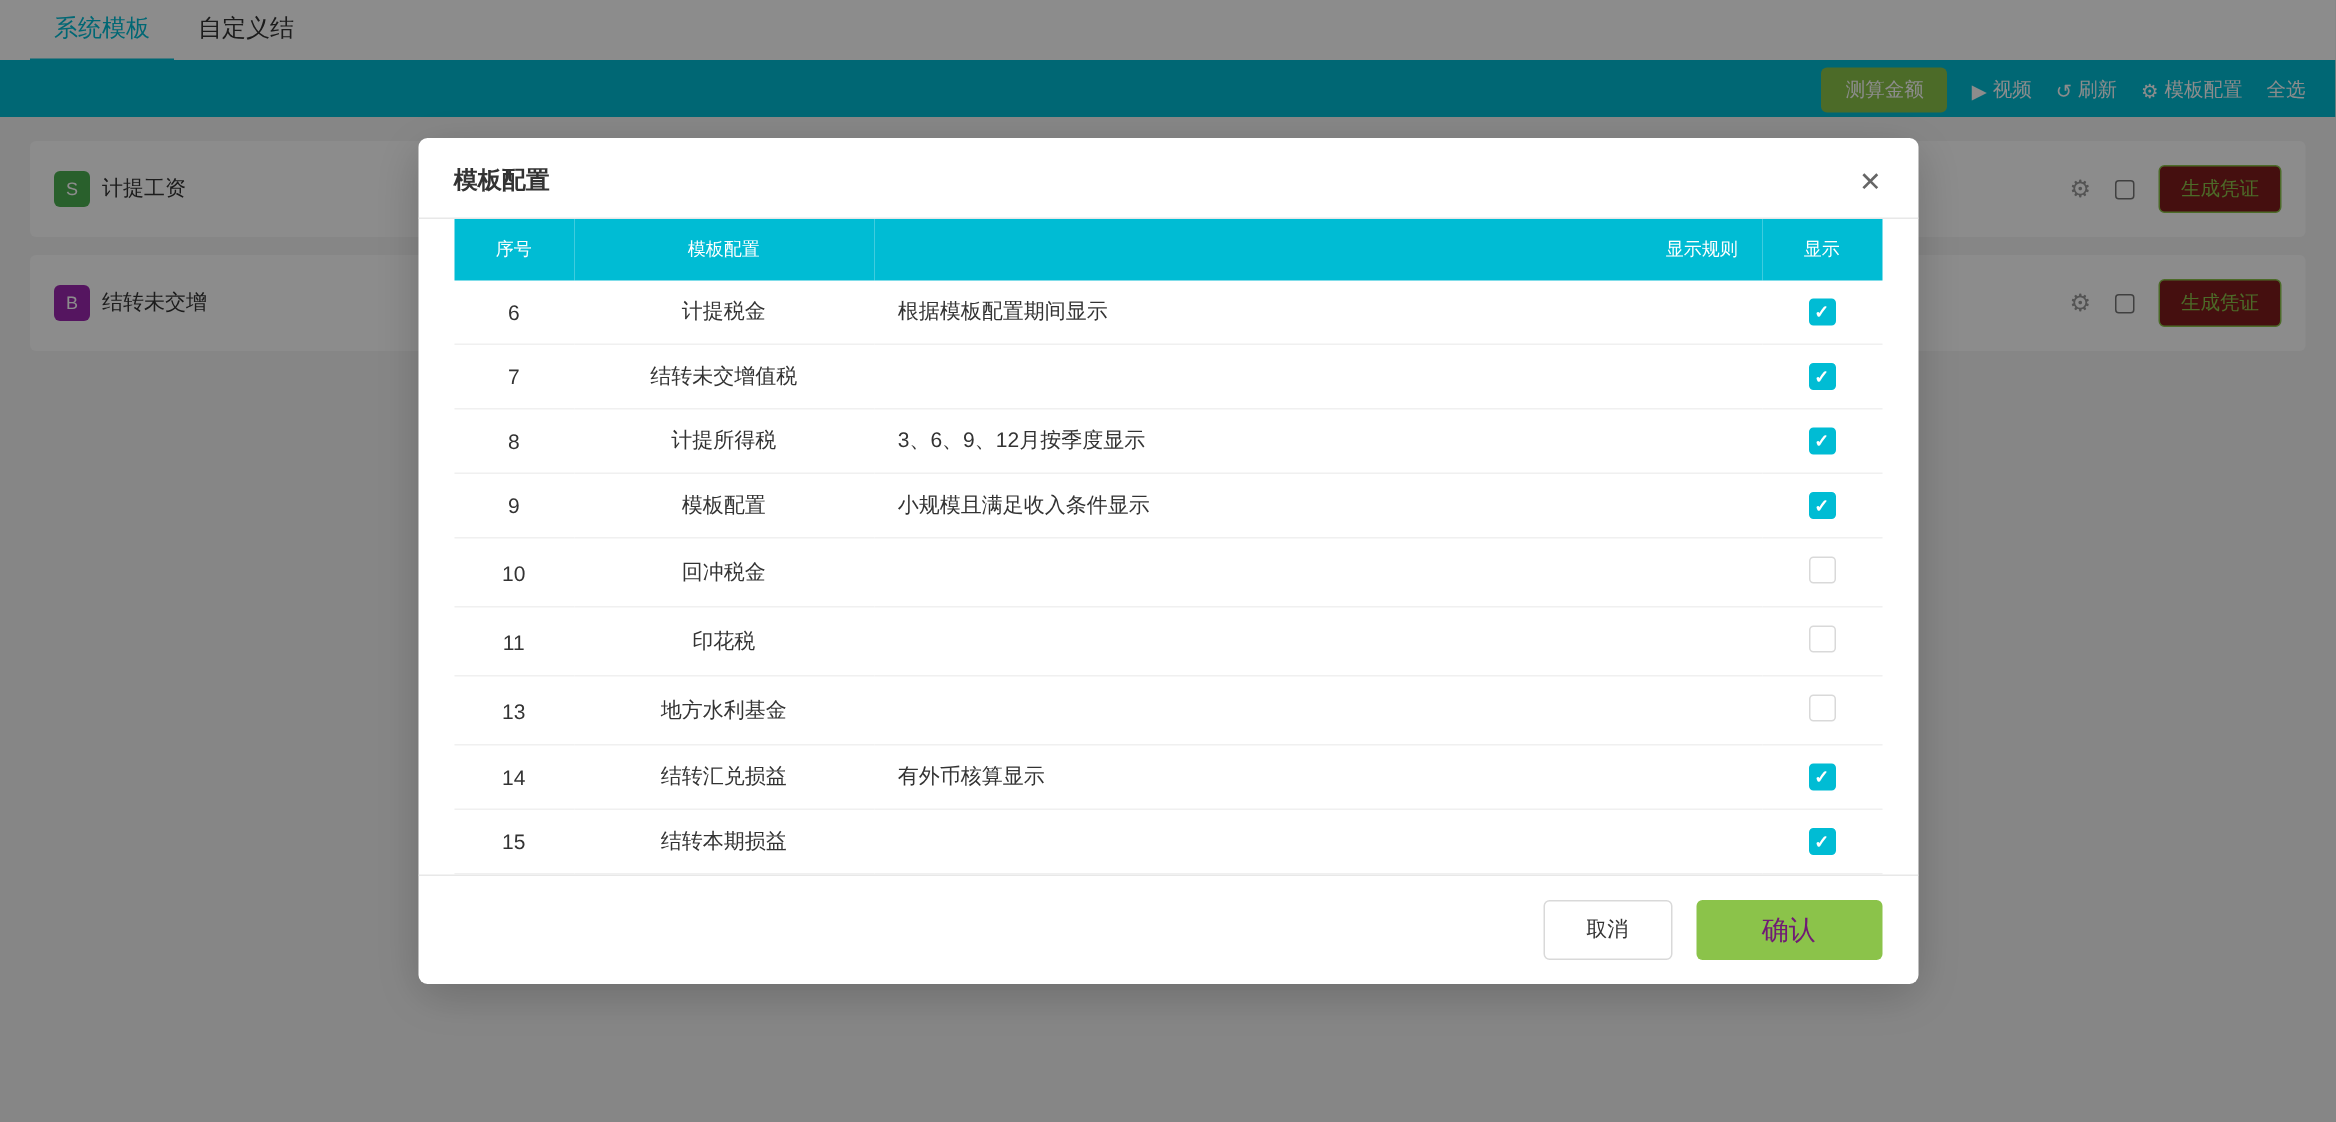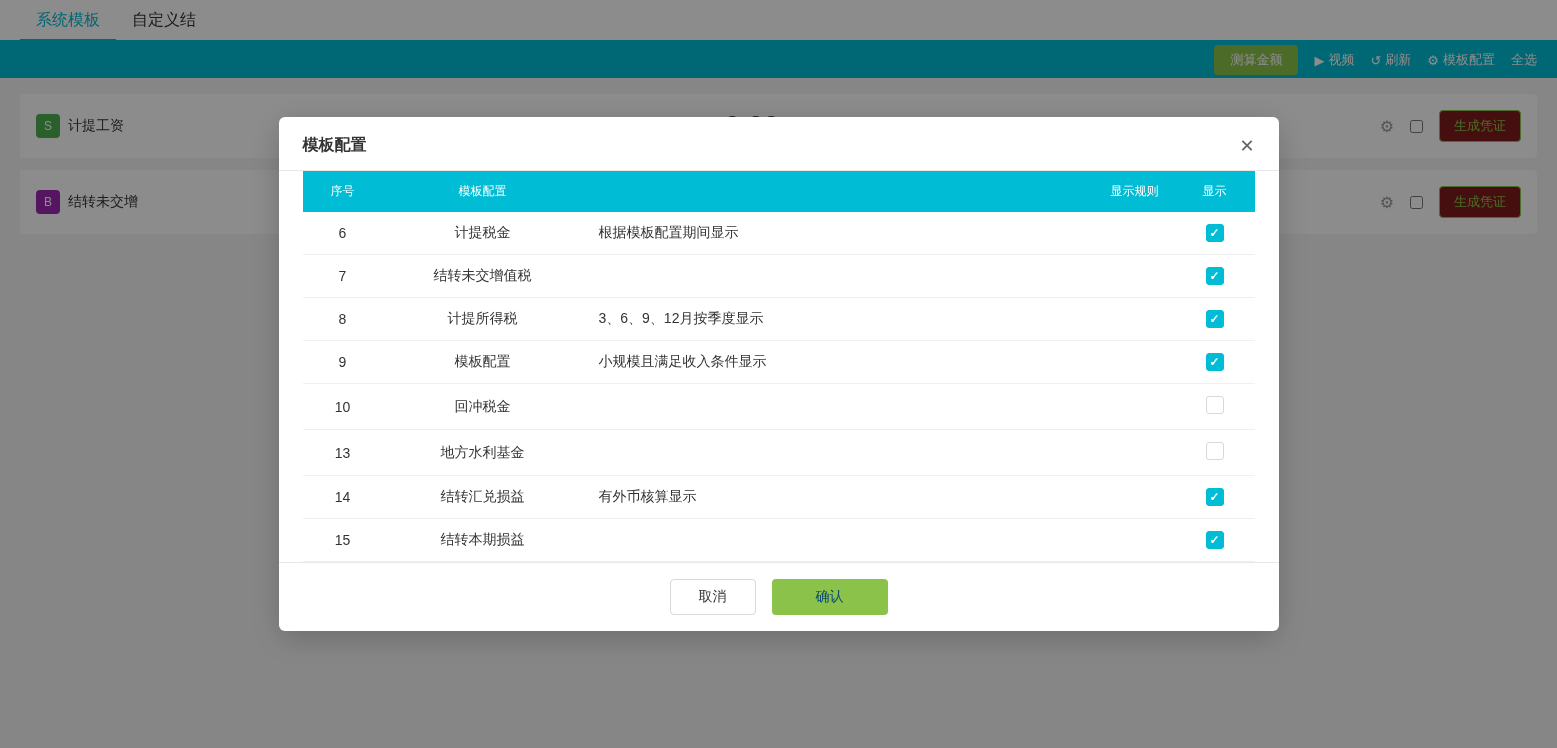--- a/index.html
+++ b/index.html
@@ -198,43 +198,43 @@
 
     .modal-body {
       padding: 0 24px;
       max-height: 560px;
       overflow-y: auto;
     }
 
     .modal-footer {
       padding: 16px 24px;
       display: flex;
-      justify-content: center;
+      justify-content: flex-end;
       gap: 16px;
       border-top: 1px solid #e8e8e8;
     }
 
     .btn-cancel {
       border: 1px solid #d9d9d9;
       background: #fff;
       color: #333;
       padding: 8px 28px;
       border-radius: 4px;
       cursor: pointer;
       font-size: 14px;
     }
 
     .btn-confirm {
       background: #8bc34a;
       border: none;
-      color: #0c4a6e;
+      color: #701a75;
       padding: 8px 44px;
       border-radius: 4px;
       cursor: pointer;
-      font-size: 14px;
+      font-size: 18px;
     }
 
     
     .config-table {
       width: 100%;
       border-collapse: collapse;
     }
 
     .config-table thead tr {
       background: #00bcd4;
@@ -420,20 +420,26 @@
               <td>小规模且满足收入条件显示</td>
               <td style="text-align: center;"><div class="custom-checkbox checked" style="margin: 0px auto;"></div></td>
             </tr>
             <tr>
               <td>10</td>
               <td>回冲税金</td>
               <td></td>
               <td style="text-align: center;"><div class="custom-checkbox" style="margin: 0px auto;"></div></td>
             </tr>
             <tr>
+              <td>11</td>
+              <td>印花税</td>
+              <td></td>
+              <td style="text-align: center;"><div class="custom-checkbox" style="margin: 0px auto;"></div></td>
+            </tr>
+            <tr>
               <td>13</td>
               <td>地方水利基金</td>
               <td></td>
               <td style="text-align: center;"><div class="custom-checkbox" style="margin: 0px auto;"></div></td>
             </tr>
             <tr>
               <td>14</td>
               <td>结转汇兑损益</td>
               <td>有外币核算显示</td>
               <td style="text-align: center;"><div class="custom-checkbox checked" style="margin: 0px auto;"></div></td>

